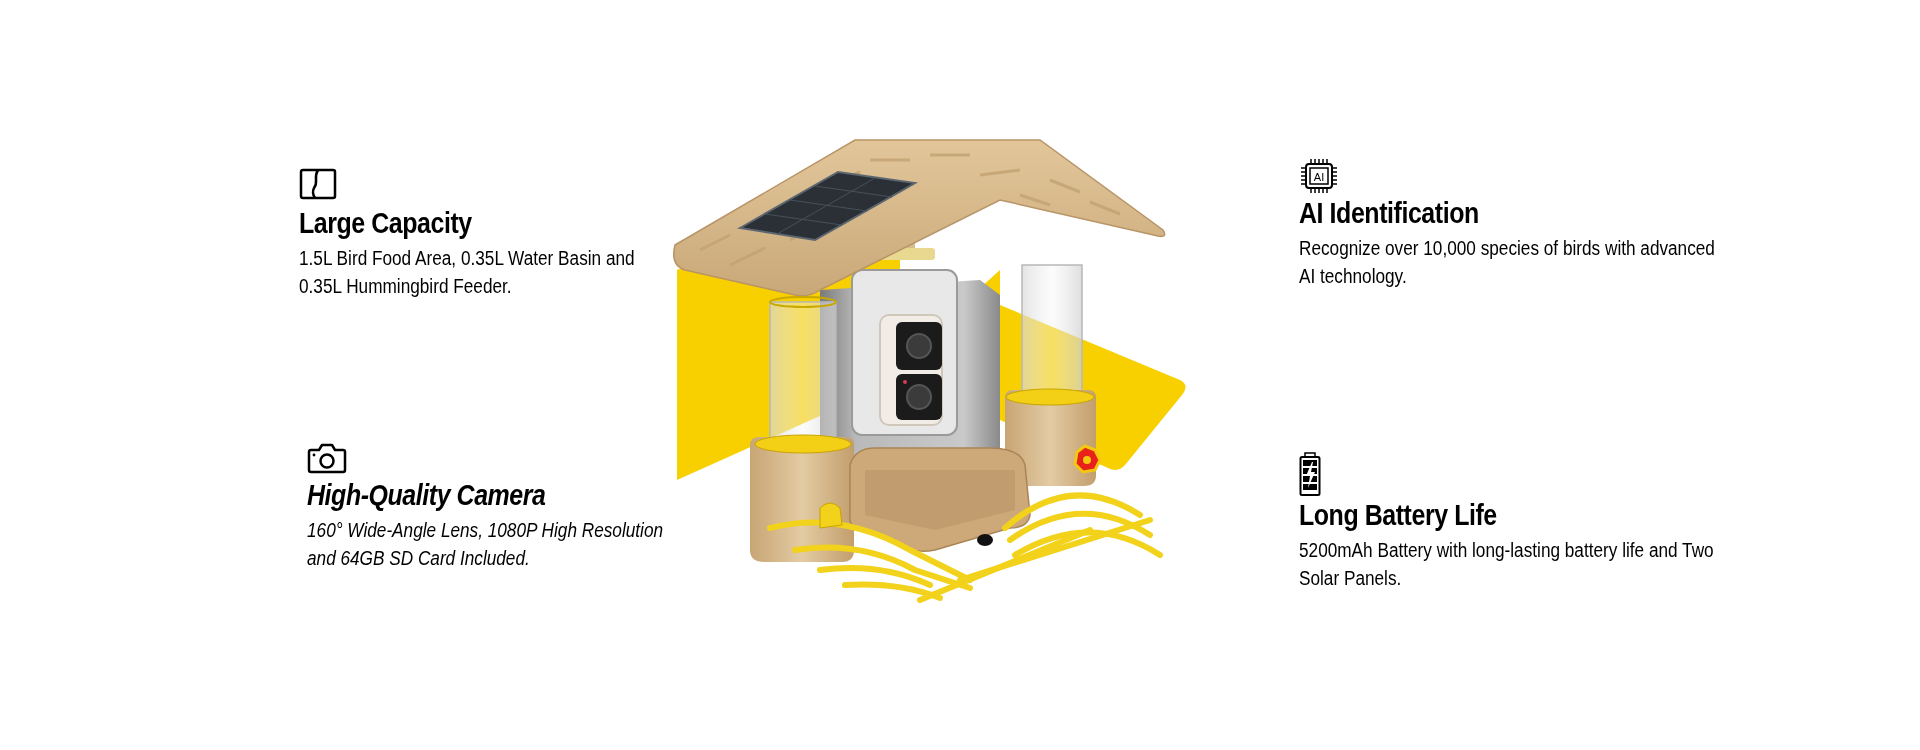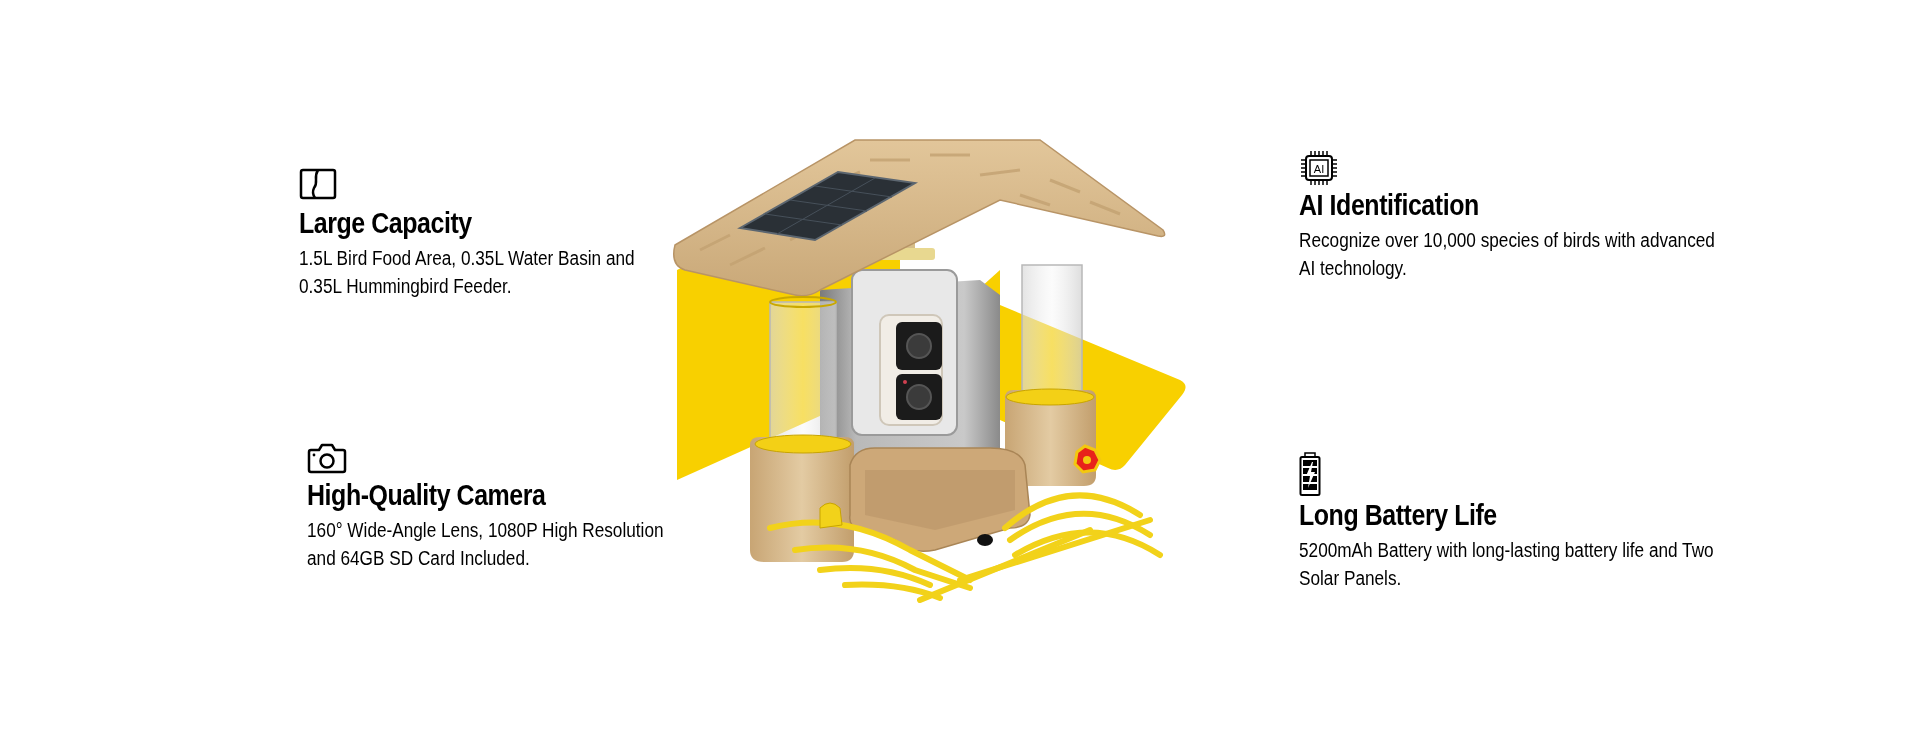--- a/index.html
+++ b/index.html
@@ -12,22 +12,22 @@
   .feature .title {
     font-family: "Liberation Sans", sans-serif; font-weight: bold; font-size: 29px;
     line-height: 34px; letter-spacing: -0.5px; transform: scaleX(0.86); transform-origin: left center;
     white-space: nowrap; margin: 0;
   }
   .feature .desc {
     font-family: "Liberation Sans", sans-serif; font-size: 20px; line-height: 28px;
     transform: scaleX(0.86); transform-origin: left top; margin: 4px 0 0 0; width: 560px;
   }
   #f-capacity { left: 299px; top: 168px; }
-  #f-camera   { left: 307px; top: 440px; }
-  #f-ai       { left: 1299px; top: 148px; }
+  #f-camera   { left: 307px; top: 440px; font-style: italic; }
+  #f-ai       { left: 1299px; top: 156px; }
   #f-battery  { left: 1299px; top: 452px; }
   #f-battery .icon { height: 44px; margin-bottom: 2px; }
   #f-ai .icon { height: 40px; margin-bottom: 0; }
   .product { position: absolute; left: 670px; top: 130px; width: 620px; height: 490px; }
 </style>
 </head>
 <body>
 
 <div class="feature" id="f-capacity">
   <svg class="icon" viewBox="0 0 40 34">

